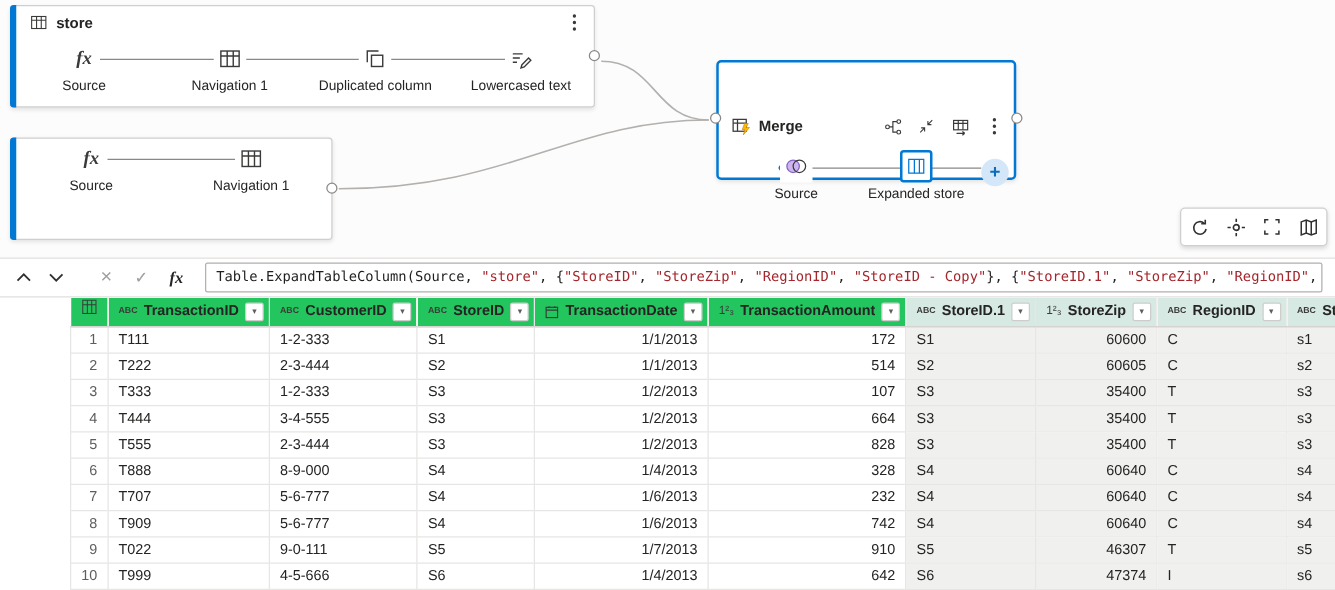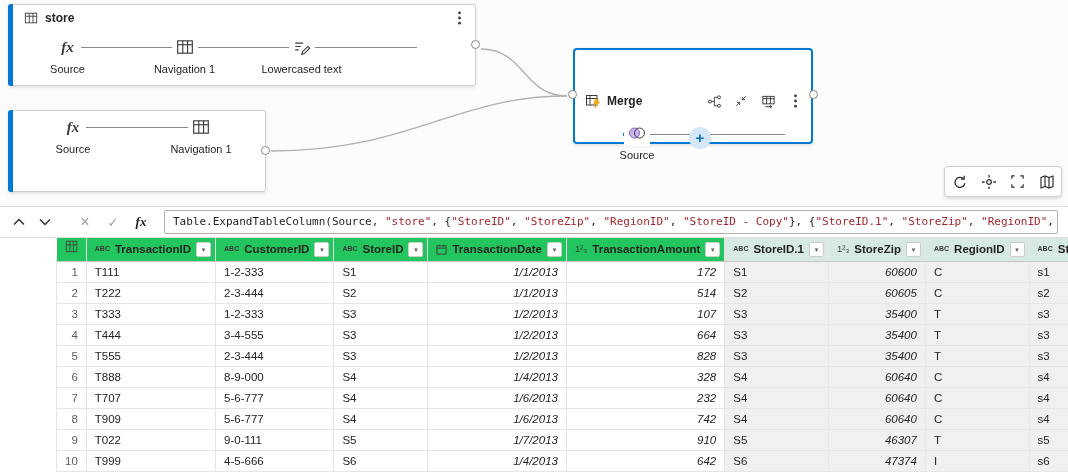--- a/index.html
+++ b/index.html
@@ -62,21 +62,21 @@
   .tok-str{color:#a4262c;}
 
   
   .grid-area{position:absolute;top:238px;left:56px;right:0;bottom:0;overflow:hidden;}
   table{border-collapse:collapse;table-layout:fixed;font-size:11.5px;}
   th,td{border-right:1px solid #e8e6e4;border-bottom:1px solid #e8e6e4;padding:0 8px;height:20px;line-height:20px;white-space:nowrap;overflow:hidden;text-align:left;font-weight:normal;}
   thead th{background:#22c55e;font-weight:700;height:23px;border-bottom:1px solid #c8c6c4;padding:0 4px 0 8px;}
   thead th.hlh{background:#d6e9e3;}
   thead th.corner{padding:0;text-align:center;}
   td.hl{background:#f0f0ef;}
-  td.cnum{font-style:italic;text-align:right;}
+  td.cnum{text-align:right;}
   td.rowno{color:#605e5c;text-align:right;border-left:1px solid #e8e6e4;}
   .hwrap{display:flex;align-items:center;gap:5px;}
   .ticon{font-size:7px;font-weight:700;color:#3b3a39;flex:0 0 auto;}
   .ticon.num{font-size:9.5px;font-weight:400;}
   .hname{overflow:hidden;text-overflow:clip;}
   .filter{margin-left:auto;flex:0 0 auto;width:15px;height:15px;border:1px solid #cfcdcb;background:#fff;color:#605e5c;font-size:7px;line-height:13px;text-align:center;border-radius:2px;font-weight:400;}
 </style>
 </head>
 <body>
 
@@ -123,20 +123,29 @@
               <line x1="1.5" y1="6" x2="14.5" y2="6"></line>
               <line x1="6" y1="2.5" x2="6" y2="13.5"></line>
               <line x1="10.3" y1="2.5" x2="10.3" y2="13.5"></line>
             </svg>
           </span>
           <span class="step-label">Navigation 1</span>
         </div>
         <div class="step">
           <span class="step-icon">
             <svg width="18" height="18" viewBox="0 0 16 16" fill="none" stroke="#3b3a39">
+              <rect x="5.5" y="5.5" width="8" height="8"></rect>
+              <path d="M2.5 10.5v-8h8"></path>
+            </svg>
+          </span>
+          <span class="step-label">Duplicated column</span>
+        </div>
+        <div class="step">
+          <span class="step-icon">
+            <svg width="18" height="18" viewBox="0 0 16 16" fill="none" stroke="#3b3a39">
               <path d="M2 4.5h7M2 7.5h5M2 10.5h3"></path>
               <path d="M8.5 12.2 13.2 7.5l1.6 1.6-4.7 4.7-2.3.7z" fill="#fff"></path>
             </svg>
           </span>
           <span class="step-label">Lowercased text</span>
         </div>
       </div>
     <div class="port port-out"></div>
   </div>
 
@@ -210,20 +219,30 @@
     <div class="steps">
 
     <div class="step">
           <span class="step-icon">
             <svg width="20" height="16" viewBox="0 0 20 16">
               <circle cx="7.5" cy="8" r="5" fill="#cdb6ef" stroke="#8661c5"></circle>
               <circle cx="12.5" cy="8" r="5" fill="none" stroke="#3b3a39"></circle>
             </svg>
           </span>
           <span class="step-label">Source</span>
+        </div>
+        <div class="step">
+          <span class="step-icon sel">
+            <svg width="16" height="16" viewBox="0 0 16 16" fill="none" stroke="#0078d4">
+              <rect x="2" y="2.5" width="12" height="11"></rect>
+              <line x1="6.5" y1="2.5" x2="6.5" y2="13.5"></line>
+              <line x1="10.5" y1="2.5" x2="10.5" y2="13.5"></line>
+            </svg>
+          </span>
+          <span class="step-label">Expanded store</span>
         </div>
         <div class="plus-btn">+</div>
       </div>
     <div class="link-badge">
       <svg width="14" height="14" viewBox="0 0 16 16" fill="none" stroke="#0078d4" stroke-width="1.3">
           <path d="M6.3 9.7 9.7 6.3"></path>
           <path d="M7.6 4.9l1.3-1.3a2.4 2.4 0 0 1 3.5 3.5L11.1 8.4"></path>
           <path d="M8.4 11.1l-1.3 1.3a2.4 2.4 0 0 1-3.5-3.5L4.9 7.6"></path>
         </svg>
       <span>2</span>

